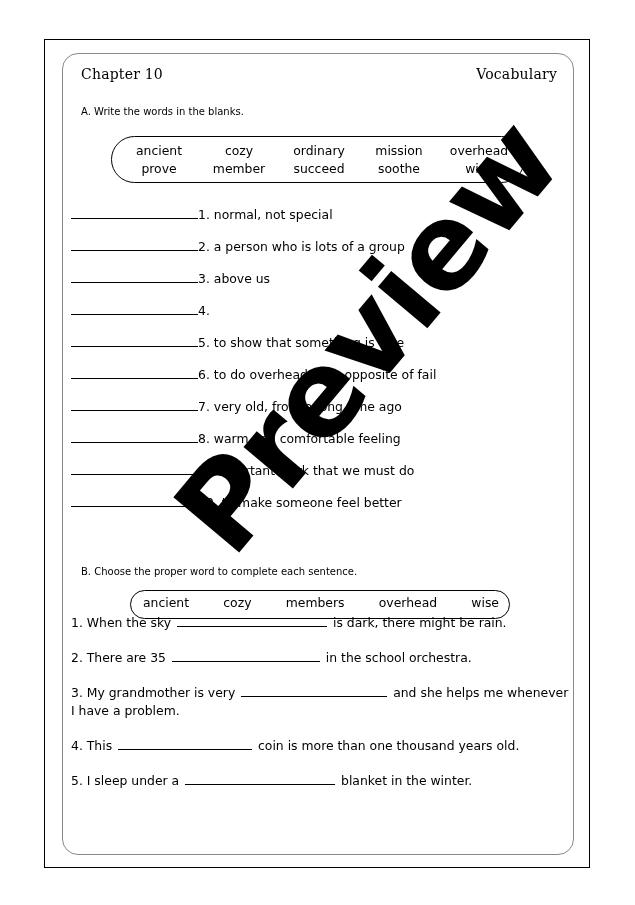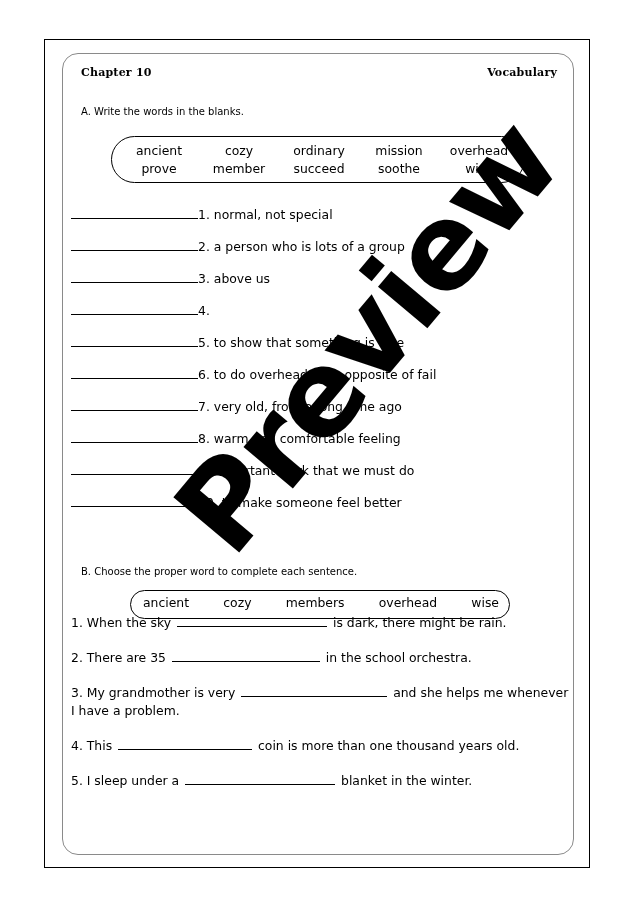--- a/index.html
+++ b/index.html
@@ -44,22 +44,22 @@
     position: absolute;
     left: 18px;
     top: 12px;
     width: 476px;
     display: flex;
     justify-content: space-between;
     align-items: baseline;
   }
   .header-title, .header-subject {
     font-family: "DejaVu Serif", serif;
-    font-weight: bold;
-    font-size: 11px;
+    font-weight: normal;
+    font-size: 14px;
     letter-spacing: 0.2px;
   }
 
   
   .prompt {
     position: absolute;
     font-size: 10px;
     white-space: nowrap;
   }
   #prompt-a { left: 18px; top: 52px; }

